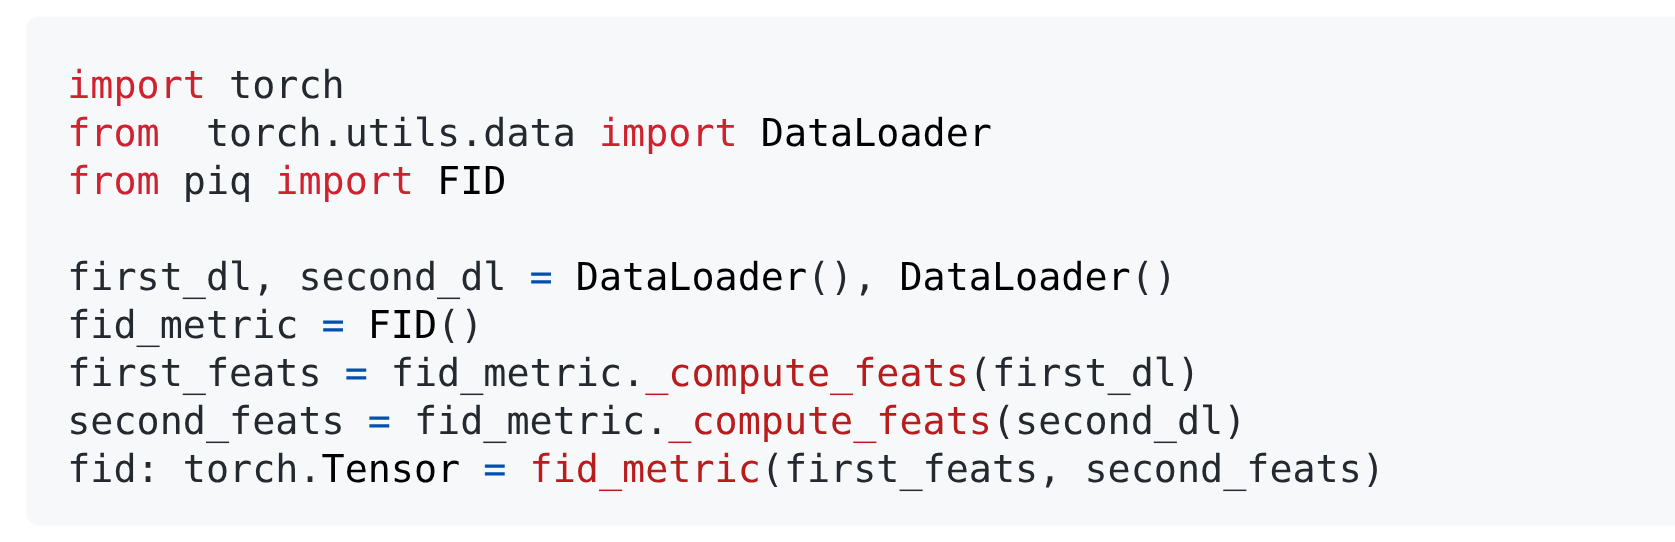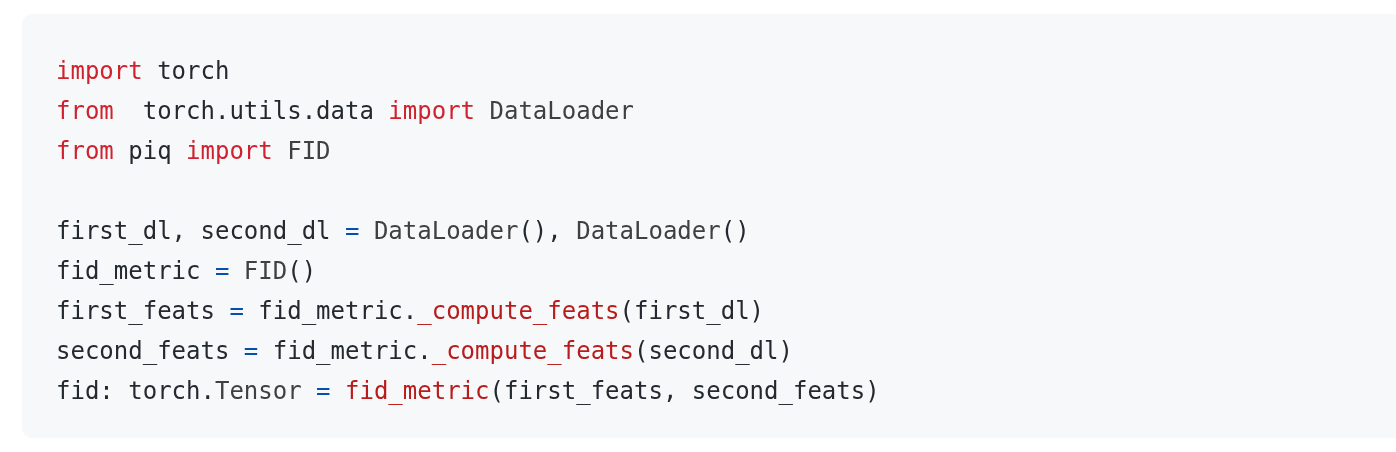--- a/index.html
+++ b/index.html
@@ -19,28 +19,28 @@
       background: #f6f8fa;
       border-radius: 10px;
       box-sizing: border-box;
     }
     .code {
       position: absolute;
       left: 34px;
       top: 37px;
       margin: 0;
       font-family: "DejaVu Sans Mono", "Liberation Mono", monospace;
-      font-size: 24px;
+      font-size: 32px;
       line-height: 40px;
       color: #24292f;
       white-space: pre;
     }
     .line { display: block; height: 40px; }
     .kw { color: #cf222e; }
-    .cls { color: #404040; }
+    .cls { color: #000000; }
     .fn { color: #b91c1c; }
     .op { color: #0550ae; }
     .tx { color: #24292f; }
   </style>
 </head>
 <body>
 
 <div class="code-block">
   <pre class="code" id="code"><span class="line"><span class="kw">import</span><span class="tx"> torch</span></span><span class="line"><span class="kw">from</span><span class="tx">  torch.utils.data </span><span class="kw">import</span><span class="tx"> </span><span class="cls">DataLoader</span></span><span class="line"><span class="kw">from</span><span class="tx"> piq </span><span class="kw">import</span><span class="tx"> </span><span class="cls">FID</span></span><span class="line"> </span><span class="line"><span class="tx">first_dl, second_dl </span><span class="op">=</span><span class="tx"> </span><span class="cls">DataLoader</span><span class="tx">(), </span><span class="cls">DataLoader</span><span class="tx">()</span></span><span class="line"><span class="tx">fid_metric </span><span class="op">=</span><span class="tx"> </span><span class="cls">FID</span><span class="tx">()</span></span><span class="line"><span class="tx">first_feats </span><span class="op">=</span><span class="tx"> fid_metric.</span><span class="fn">_compute_feats</span><span class="tx">(first_dl)</span></span><span class="line"><span class="tx">second_feats </span><span class="op">=</span><span class="tx"> fid_metric.</span><span class="fn">_compute_feats</span><span class="tx">(second_dl)</span></span><span class="line"><span class="tx">fid: torch.</span><span class="cls">Tensor</span><span class="tx"> </span><span class="op">=</span><span class="tx"> </span><span class="fn">fid_metric</span><span class="tx">(first_feats, second_feats)</span></span></pre>
 </div>

